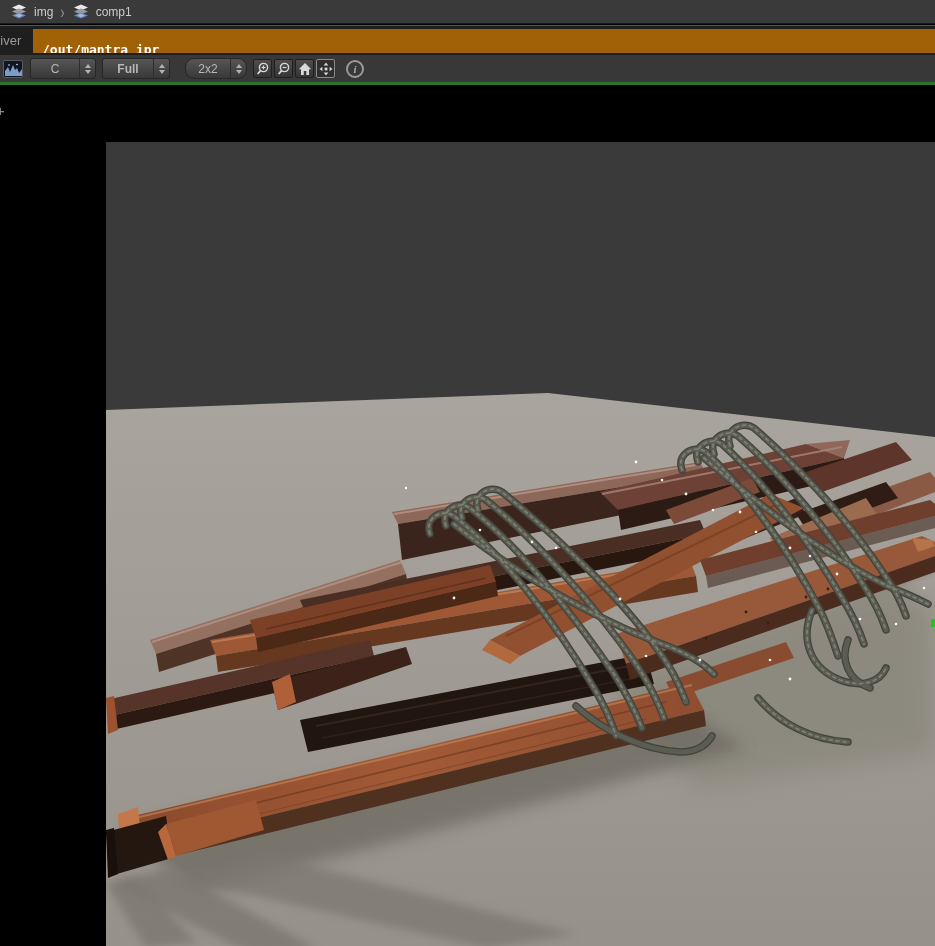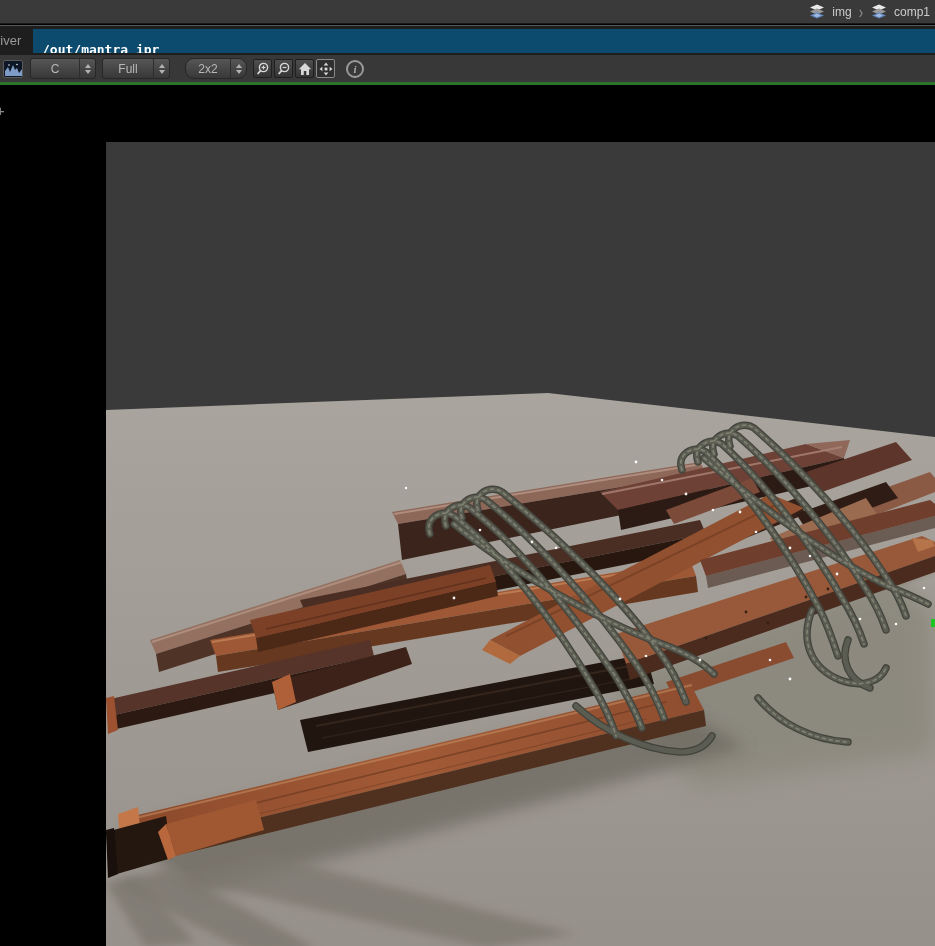--- a/index.html
+++ b/index.html
@@ -1,44 +1,44 @@
 <!DOCTYPE html>
 <html style="--progress-green: #2b742b; --marker-green: #1fc41f; --viewport-bg: #3a3a3a; --ground-top: #a9a49d; --ground-bottom: #96918a; --shadow: #6d6960; --shadow-soft: #8b887d; --wood-dark: #241711; --wood-deep: #3b241c; --wood-mid: #7a4430; --wood-bright: #a25a36; --wood-pale: #8d6758; --wood-end: #c4784a; --rope: #5b5c52; --rope-dark: #42433b; --rope-light: #828474; --firefly: #ffffff;"><head>
 <meta charset="utf-8">
 <style>
   html,body{margin:0;padding:0;width:935px;height:946px;background:#000;overflow:hidden;
     font-family:"Liberation Sans",sans-serif;position:relative;}
   
   .tabbar{position:absolute;top:0;left:0;right:0;height:24px;background:#3a3a3a;
     display:flex;align-items:center;padding-left:5px;box-sizing:border-box;
-    border-bottom:1px solid #191919;justify-content:flex-end;}
+    border-bottom:1px solid #191919;}
   .crumb{display:flex;align-items:center;gap:6px;color:#cbcbcb;font-size:12px;padding:2px 5px;cursor:default;}
   .crumb .net-icon{width:18px;height:16px;display:block;}
   .chev{color:#8f8f8f;font-size:13px;margin:0 2px;transform:scaleY(1.4);}
   .pathrow{position:absolute;top:25px;height:30px;left:0;right:0;background:#1e1e1e;
     border-top:1px solid #575757;box-sizing:border-box;}
   .driver-label{position:absolute;left:-4px;top:7px;color:#9a9a9a;font-size:13px;}
-  .path-input{position:absolute;left:33px;right:0;top:3px;height:24px;background:#0c4a6e;
+  .path-input{position:absolute;left:33px;right:0;top:3px;height:24px;background:#a16207;
     border:0;outline:0;color:#ffffff;font:bold 13px "DejaVu Sans Mono",monospace;
     padding:17px 0 0 9px;box-sizing:border-box;}
   .toolbar{position:absolute;top:55px;height:27px;left:0;right:0;background:#383838;
     display:flex;align-items:center;padding-left:3px;box-sizing:border-box;}
   .thumb{width:20px;height:18px;background:#0d1626;border:1px solid #5a5a5a;border-radius:2px;
     padding:0;margin-right:7px;display:flex;align-items:center;justify-content:center;cursor:pointer;}
   .dd{height:21px;display:flex;align-items:stretch;background:linear-gradient(#565656,#383838);
     border:1px solid #272727;border-radius:3px;color:#b8b8b8;font-size:12px;cursor:pointer;box-sizing:border-box;}
   .dd .lbl{flex:1;display:flex;align-items:center;justify-content:center;padding:0 4px;}
   .dd .spin{width:15px;border-left:1px solid #2d2d2d;display:flex;flex-direction:column;
     align-items:center;justify-content:center;gap:2px;}
   .tri-up{width:0;height:0;border-left:3.5px solid transparent;border-right:3.5px solid transparent;
     border-bottom:4.5px solid #b2b2b2;}
   .tri-down{width:0;height:0;border-left:3.5px solid transparent;border-right:3.5px solid transparent;
     border-top:4.5px solid #b2b2b2;}
   .dd-c{width:66px;margin-right:6px;}
-  .dd-full{width:68px;margin-right:15px;}
+  .dd-full{width:68px;margin-right:15px;font-weight:bold;}
   .dd-grid{width:62px;border-radius:9px;}
   .igroup{display:flex;gap:2px;margin-left:6px;}
   .ibtn{width:19px;height:19px;background:linear-gradient(#4e4e4e,#353535);border:1px solid #1f1f1f;
     border-radius:2px;display:flex;align-items:center;justify-content:center;padding:0;cursor:pointer;}
   .ibtn.fit{background:#2f2f2f;border-color:#8a8a8a;}
   .info{margin-left:11px;width:18px;height:18px;border-radius:50%;border:2px solid #9a9a9a;
     color:#ababab;background:transparent;font:italic bold 11px "Liberation Serif",serif;
     display:flex;align-items:center;justify-content:center;padding:0;cursor:pointer;box-sizing:border-box;}
   .progress{position:absolute;top:82px;height:3px;left:0;right:0;background:#2b742b;}
   .stray{position:absolute;left:-4px;top:102px;color:#8a8a8a;font-size:15px;}

